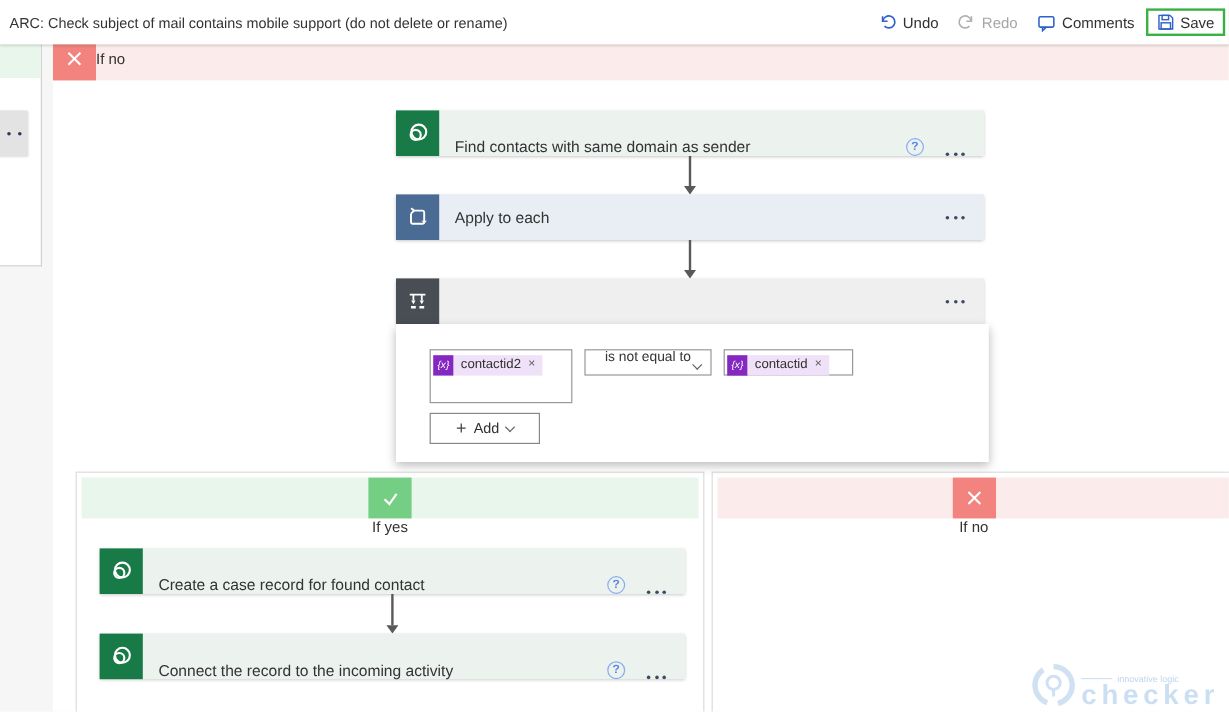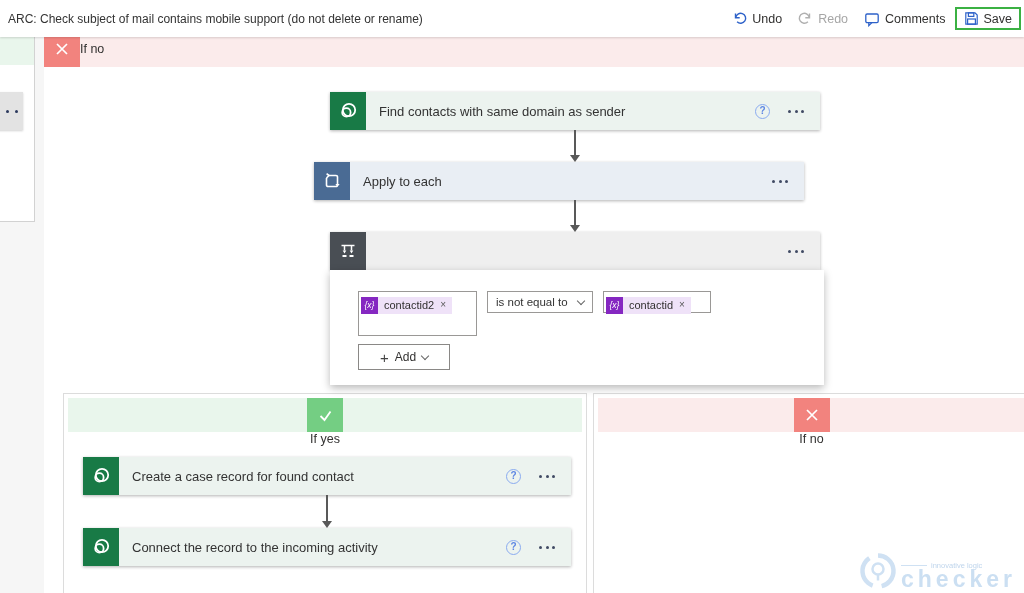--- a/index.html
+++ b/index.html
@@ -54,21 +54,21 @@
   .hicon.green  { background:#74ce83; }
   .hlabel { font-size:12.5px; color:#323130; }
 
   
   .card {
     position:absolute; height:38px; display:flex; align-items:center;
     box-shadow:0 1px 3px rgba(0,0,0,.30); cursor:pointer;
   }
   .card .cicon { width:36px; height:100%; flex:none; display:flex; align-items:center; justify-content:center; }
   .card .ctitle { font-size:13px; color:#333; padding-left:13px; white-space:nowrap; }
-  .card.bg-cds  { background:#ecf3ef; }
+  .card.bg-cds  { background:#ecf3ef;align-items:flex-end; }
   .card.bg-loop { background:#e9eef4; }
   .card.bg-cond { background:#efefef; }
   .ic-cds  { background:#187a46; }
   .ic-loop { background:#4a6b94; }
   .ic-cond { background:#494e54; }
   .help {
     width:15px; height:15px; border:1.4px solid #8aabef; border-radius:50%;
     color:#5d86e3; font-size:10px; font-weight:bold; line-height:1;
     display:flex; align-items:center; justify-content:center; margin-left:auto; flex:none; cursor:pointer;
   }
@@ -84,21 +84,21 @@
   
   .cond-panel {
     position:absolute; left:286px; top:240px; width:494px; height:115px; background:#fff;
     box-shadow:0 3px 8px rgba(0,0,0,.28); z-index:5;
   }
   .vbox { position:absolute; border:1px solid #9a9896; background:#fff; padding:2px; cursor:text; }
   .vbox1 { left:28px; top:21px; width:119px; height:45px; }
   .vbox2 { left:273px; top:21px; width:108px; height:22px; }
   .opbox {
     position:absolute; left:157px; top:21px; width:106px; height:22px; border:1px solid #9a9896;
-    display:flex; align-items:center; font-size:11.5px; color:#333; padding:0 8px; background:#fff; cursor:pointer;
+    display:flex; align-items:center; font-size:11.5px; color:#333; padding:0 8px; background:#fff; cursor:pointer;flex-direction:column;
   }
   .chev { width:6px; height:6px; border-right:1.3px solid #666; border-bottom:1.3px solid #666;
     transform:rotate(45deg); display:inline-block; flex:none; margin-top:-3px; }
   .opbox .chev { margin-left:auto; }
   .chip { display:inline-flex; height:17px; align-items:stretch; }
   .tok { width:17px; background:#8527c1; color:#fff; font-size:8.5px; font-style:italic;
     display:flex; align-items:center; justify-content:center; flex:none; }
   .chip-body { background:#efe2f8; display:flex; align-items:center; font-size:11px; color:#323130; padding:0 6px; gap:6px; }
   .chip-x { color:#5a5a5a; font-size:10px; line-height:1; cursor:pointer; }
   .add-btn {
@@ -203,21 +203,21 @@
         <i></i>
         <i></i>
       </span>
   </div>
 
   <div class="arrow" style="left:524px; top:100px; height:32px;">
     <i class="line"></i>
       <i class="head"></i>
   </div>
 
-  <div class="card bg-loop" style="left:270px; top:132px; width:490px;">
+  <div class="card bg-loop" style="left:286px; top:132px; width:490px;">
     <span class="cicon ic-loop">
       <svg width="20" height="20" viewBox="0 0 20 20" fill="none" stroke="#fff" stroke-width="1.6">
         <path d="M7 4.5 h7 a1.5 1.5 0 0 1 1.5 1.5 v8 a1.5 1.5 0 0 1 -1.5 1.5 h-8 a1.5 1.5 0 0 1 -1.5 -1.5 v-7"></path>
         <path d="M4.5 7 L7 4.5 M7 4.5 L4.6 2.6"></path>
         <path d="M15.5 11 l0 3" stroke-width="0"></path>
         <path d="M13.3 13 l2.2 2.5 l2.2 -2.5" fill="#fff" stroke="none"></path>
       </svg>
     </span>
     <span class="ctitle">Apply to each</span>
     <span class="menu-dots push">

